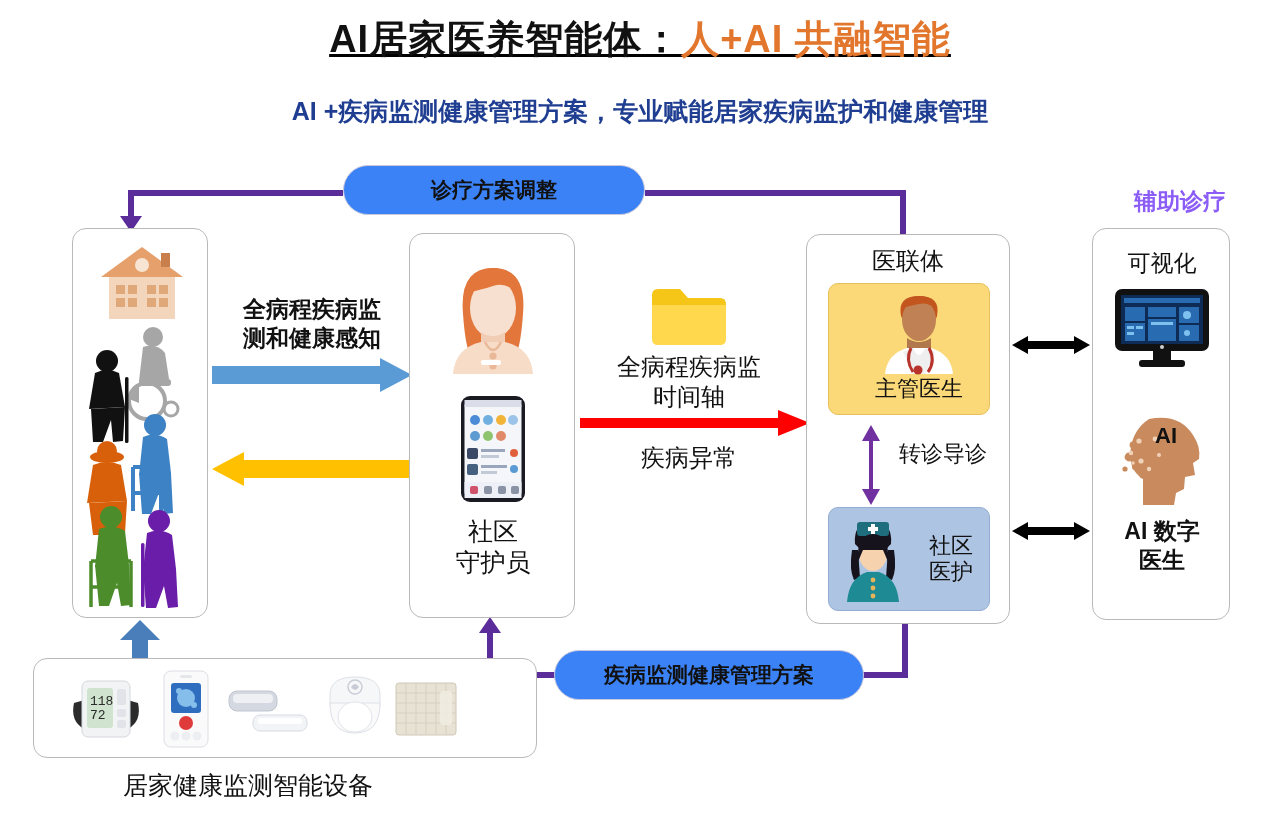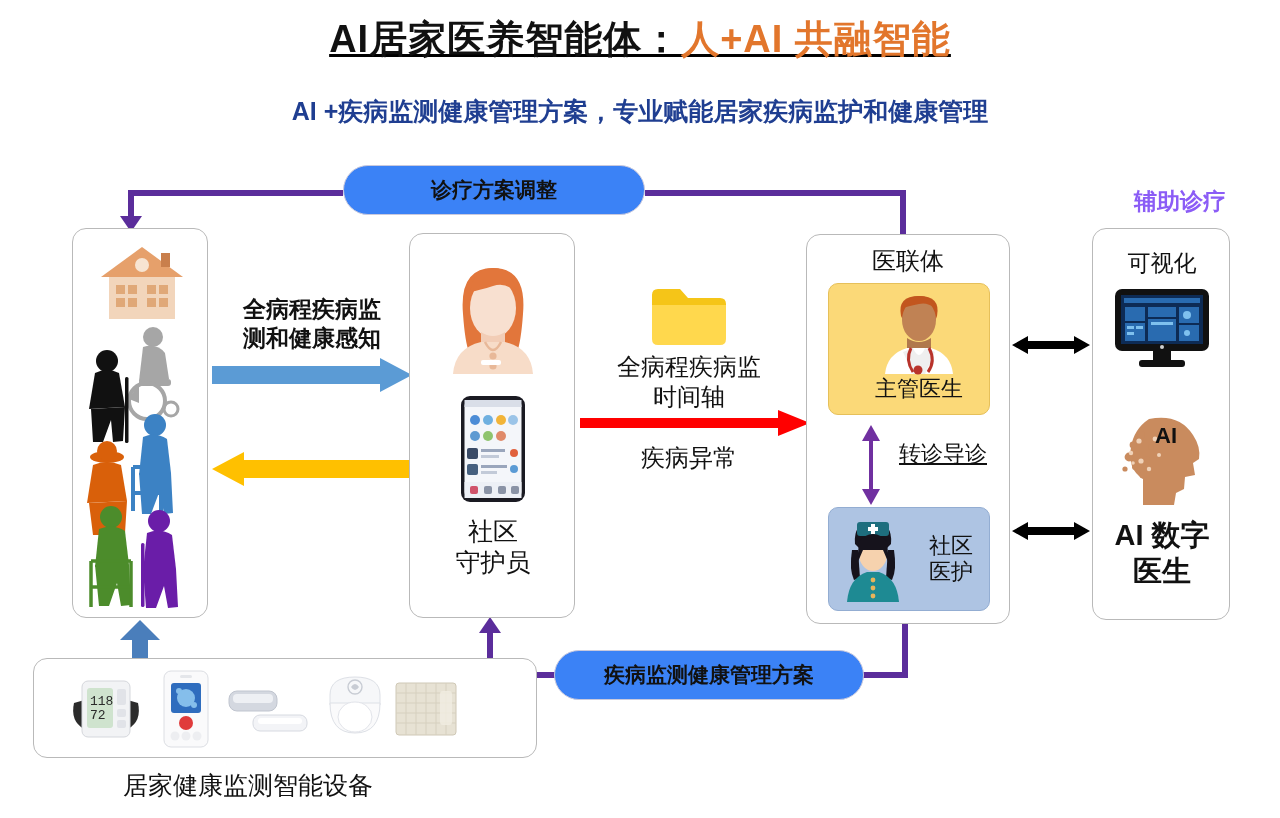--- a/index.html
+++ b/index.html
@@ -284,21 +284,21 @@
         <path d="M38 58 q-6 12 2 24" fill="none" stroke="#B8332B" stroke-width="3"></path>
         <path d="M56 58 q7 13 -1 24" fill="none" stroke="#B8332B" stroke-width="3"></path>
         <circle cx="45" cy="80" r="4.5" fill="#B8332B"></circle>
       </svg>
       <div class="chip-label" style="width:100%;margin-top:2px;">主管医生</div>
     </div>
 
     <svg style="position:absolute;left:54px;top:190px;" width="20" height="80" viewBox="0 0 20 80">
       <polygon points="10,0 19,16 12,16 12,64 19,64 10,80 1,64 8,64 8,16 1,16" fill="#7030A0"></polygon>
     </svg>
-    <div class="dlabel normal" style="left:78px;top:205px;width:116px;font-size:22px;text-decoration:underline;">转诊导诊</div>
+    <div class="dlabel normal" style="left:78px;top:205px;width:116px;font-size:22px;">转诊导诊</div>
 
     <div class="chip chip-nurse" style="left:21px;top:272px;width:162px;height:104px;">
       <svg style="margin-left:10px;" width="68" height="86" viewBox="0 0 68 86">
         <path d="M16 28 q-2 -22 18 -22 q20 0 18 22 l-6 6 -24 0z" fill="#16131C"></path>
         <rect x="18" y="6" width="32" height="14" rx="3" fill="#1E6E7E"></rect>
         <rect x="32" y="8" width="4" height="10" fill="#FFFFFF"></rect>
         <rect x="29" y="11" width="10" height="4" fill="#FFFFFF"></rect>
         <ellipse cx="34" cy="38" rx="14" ry="17" fill="#F6D2AE"></ellipse>
         <path d="M20 26 q6 -8 14 -8 q8 0 14 8 l2 22 -6 -14 -20 0 -6 14z" fill="#16131C"></path>
         <path d="M13 34 q-3 20 2 30 l6 -2 -2 -28z" fill="#16131C"></path>
@@ -365,21 +365,21 @@
         <circle cx="24" cy="28" r="2.6"></circle>
           <circle cx="16" cy="40" r="2.2"></circle>
         <circle cx="26" cy="48" r="2.6"></circle>
           <circle cx="34" cy="56" r="2.2"></circle>
         <circle cx="40" cy="26" r="2.4"></circle>
           <circle cx="44" cy="42" r="2"></circle>
         <circle cx="18" cy="50" r="1.8"></circle>
       </g>
       <text x="40" y="30" font-family="Liberation Sans, sans-serif" font-size="22" font-weight="bold" fill="#111111">AI</text>
     </svg>
-    <div class="caption" style="left:0;top:288px;width:138px;font-size:29px;font-weight:bold;">AI 数字
+    <div class="caption" style="left:0;top:288px;width:138px;font-size:23px;font-weight:bold;">AI 数字
 医生</div>
   </div>
 
   <div class="card" style="left:33px;top:658px;width:504px;height:100px;">
 
     <svg style="position:absolute;left:36px;top:16px;" width="72" height="68" viewBox="0 0 72 68">
       <path d="M4 28 q-4 18 10 26 l10 -4 -6 -26z" fill="#2B2B2B"></path>
       <path d="M68 28 q4 18 -10 26 l-10 -4 6 -26z" fill="#2B2B2B"></path>
       <rect x="12" y="6" width="48" height="56" rx="6" fill="#F2F3F5" stroke="#D5D7DC"></rect>
       <rect x="17" y="13" width="26" height="40" rx="3" fill="#CFE3CE"></rect>

